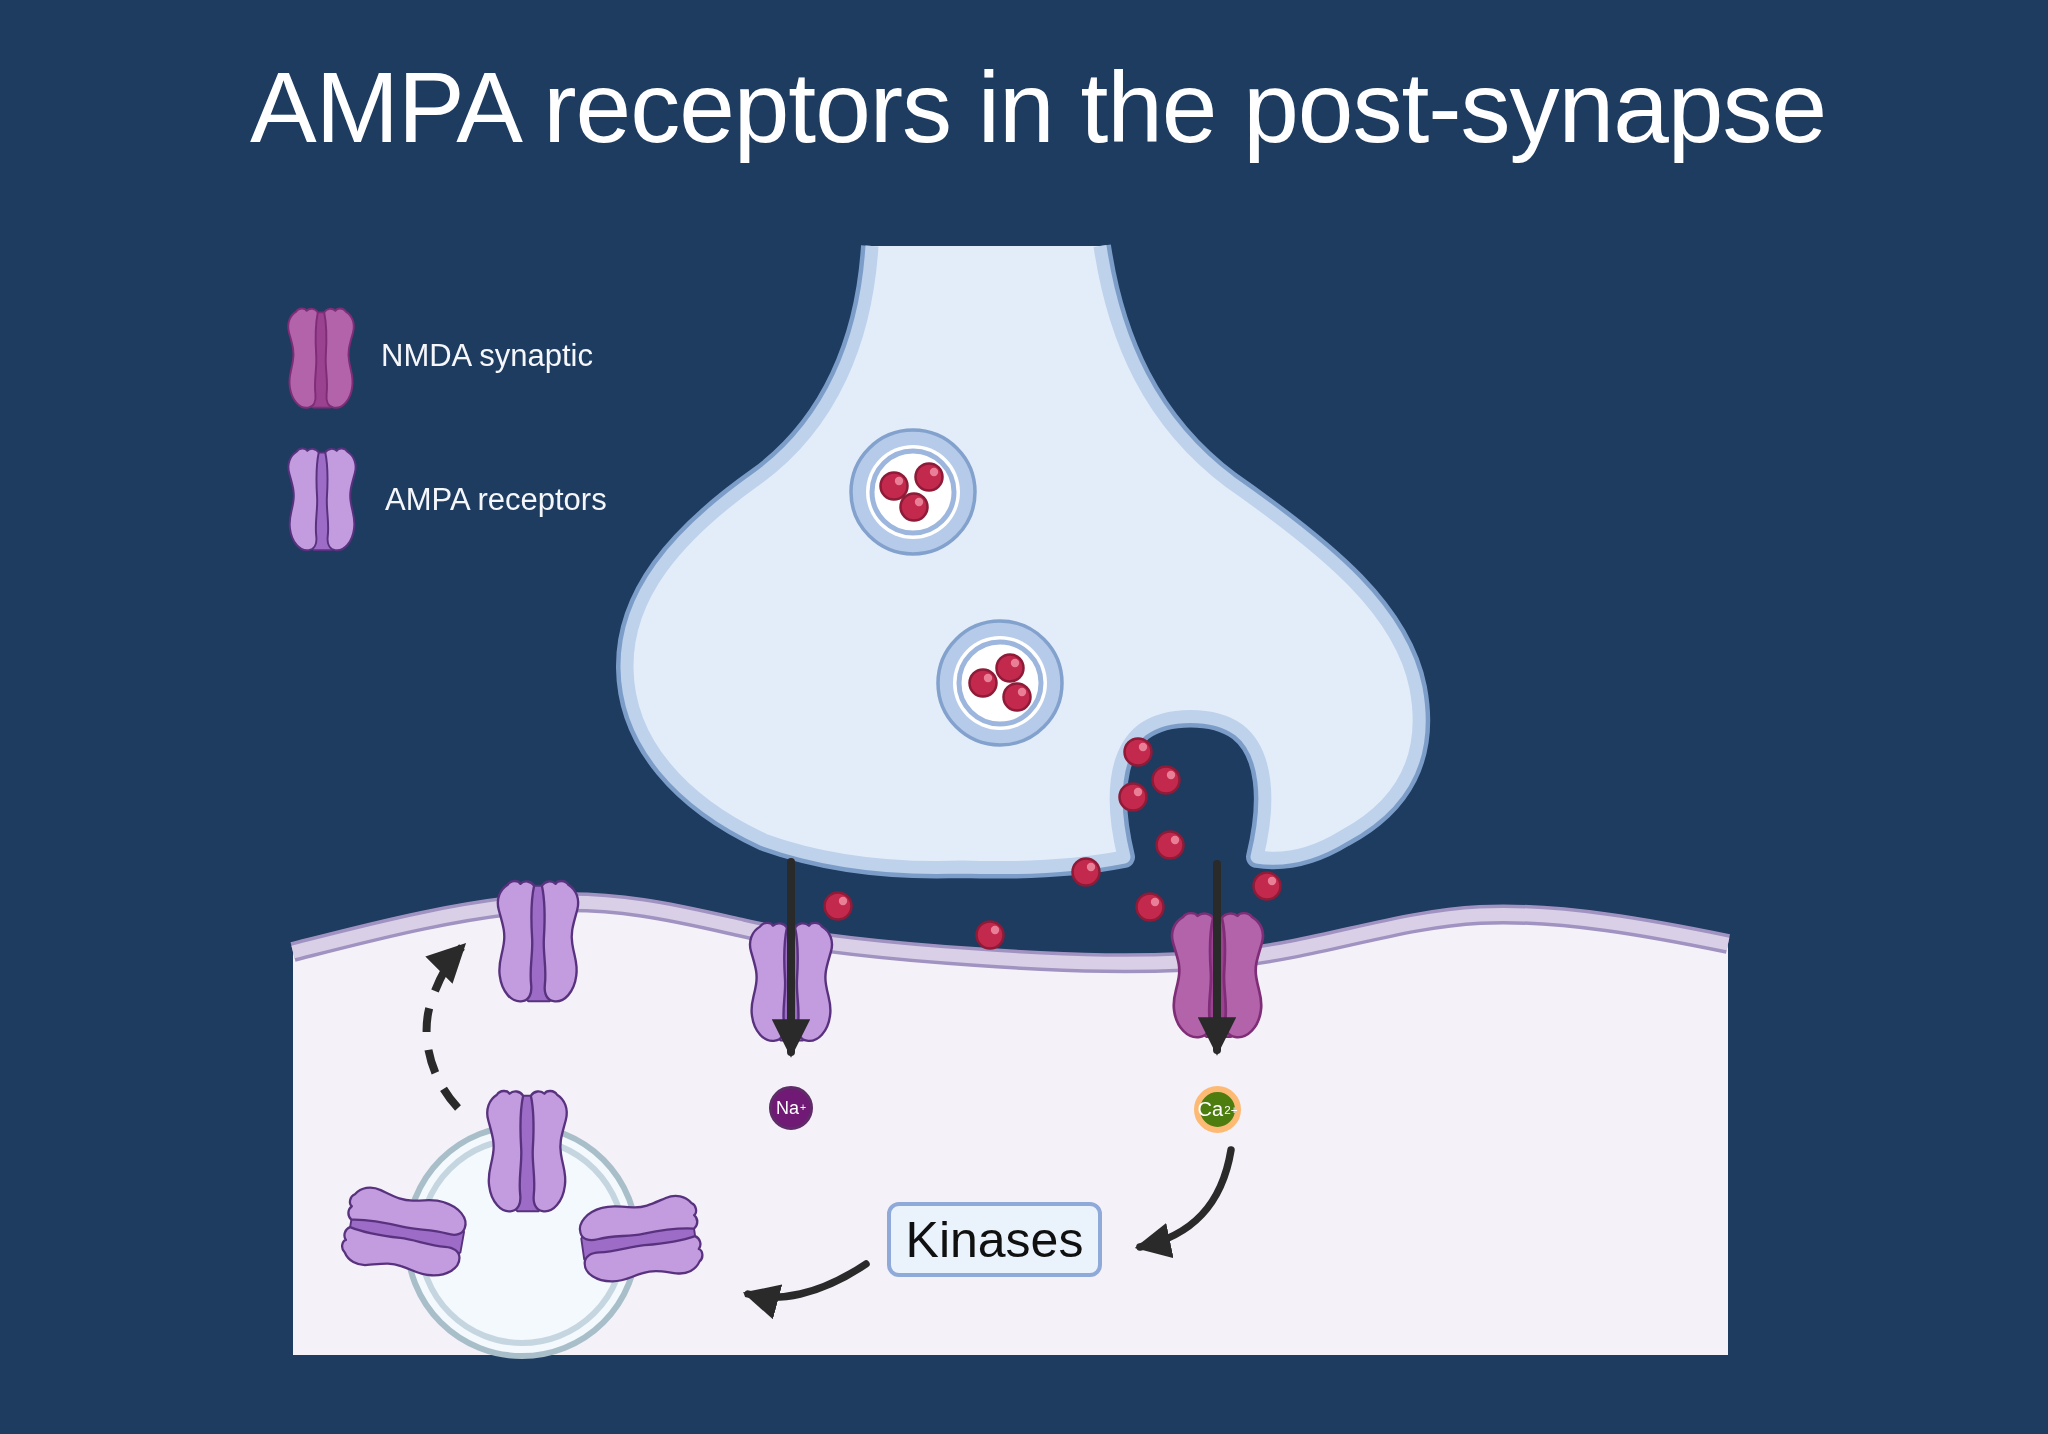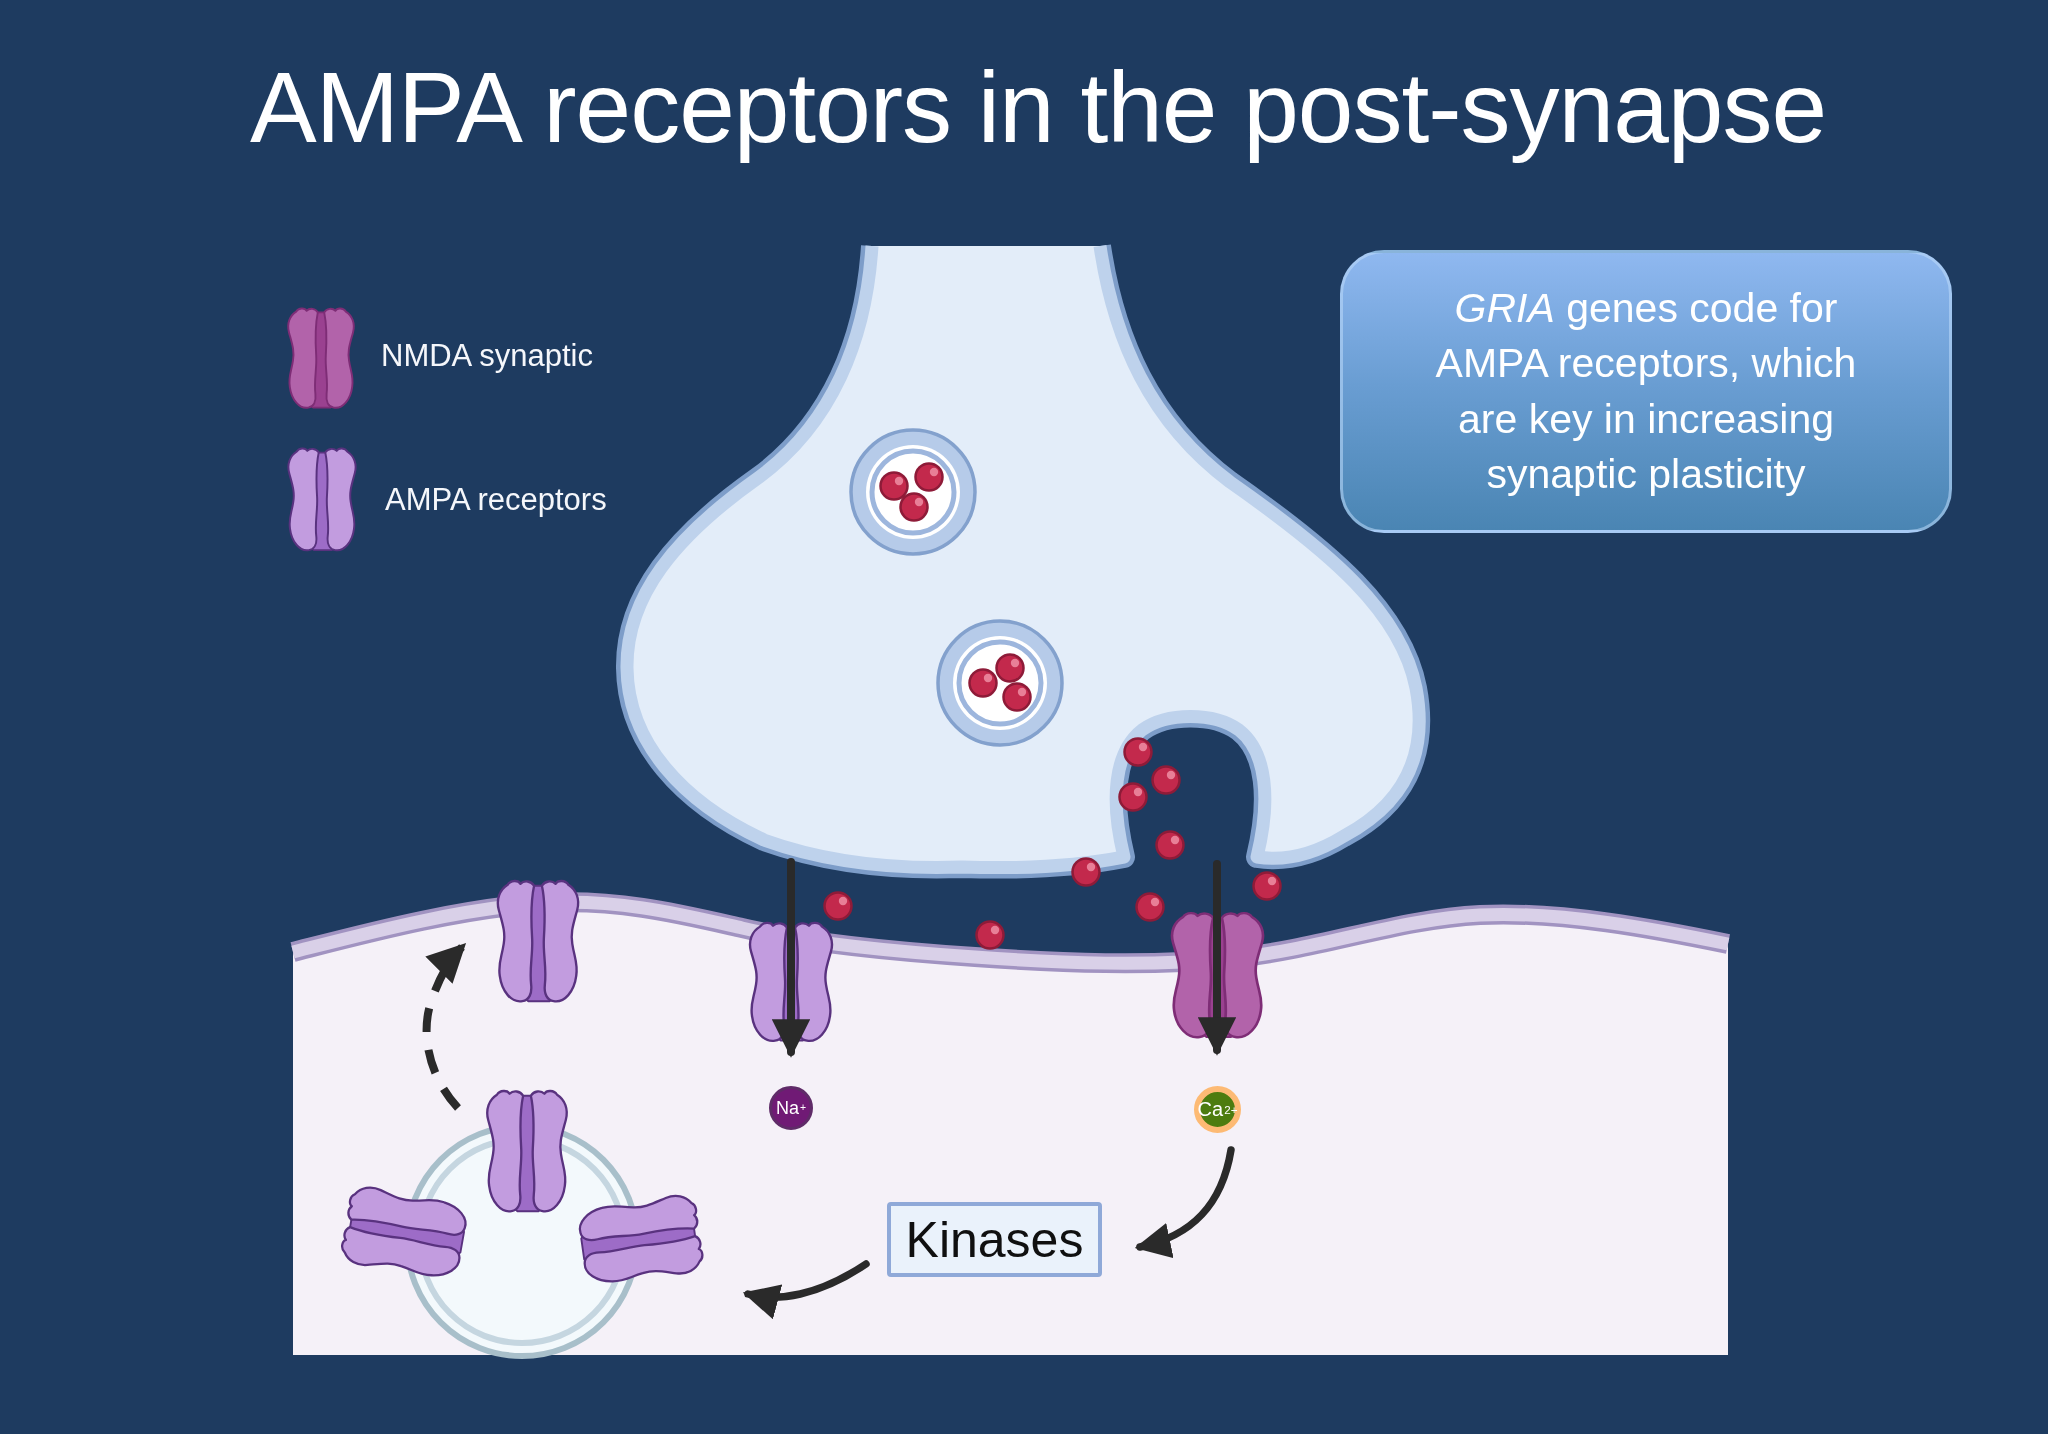--- a/index.html
+++ b/index.html
@@ -29,21 +29,21 @@
     background:linear-gradient(180deg,#8fb8f0 0%,#699dd2 48%,#4a85b3 100%);
     border:3px solid rgba(190,218,250,0.55);
     display:flex;align-items:center;justify-content:center;
   }
   .info-box .txt{
     width:480px;text-align:center;color:#ffffff;font-size:41px;line-height:1.35;
   }
   .info-box .gene{font-style:italic;}
   .kinases-box{
     position:absolute;left:887px;top:1202px;width:215px;height:75px;box-sizing:border-box;
-    background:#eaf2fb;border:4px solid #8fa9d8;border-radius:4px;
+    background:#eaf2fb;border:4px solid #8fa9d8;border-radius:12px;
     display:flex;align-items:center;justify-content:center;
     color:#101010;font-size:50px;
   }
   .ion-badge{
     position:absolute;border-radius:50%;display:flex;align-items:center;justify-content:center;
     color:#ffffff;font-weight:400;white-space:nowrap;
   }
   .ion-badge sup{font-size:0.58em;line-height:0;margin-left:1px;}
   .na-badge{
     left:769px;top:1086px;width:44px;height:44px;font-size:18px;
@@ -163,23 +163,20 @@
 
     <use href="#receptor" class="nmda" transform="translate(281,306) scale(0.80)"></use>
     <use href="#receptor" class="ampa" transform="translate(281,446) scale(0.82)"></use>
   </svg>
 
   <div class="page-title">AMPA receptors in the post-synapse</div>
 
   <div class="legend-label nmda-l">NMDA synaptic</div>
   <div class="legend-label ampa-l">AMPA receptors</div>
 
-  <div class="info-box">
-    <div class="txt"><span class="gene">GRIA</span><span> genes code for AMPA receptors, which are key in increasing synaptic plasticity</span></div>
-  </div>
 
   <div class="kinases-box">Kinases</div>
 
   <div class="ion-badge na-badge">
       <span>Na</span>
       <sup>+</sup>
     </div>
 
   <div class="ion-badge ca-badge">
       <span>Ca</span>

